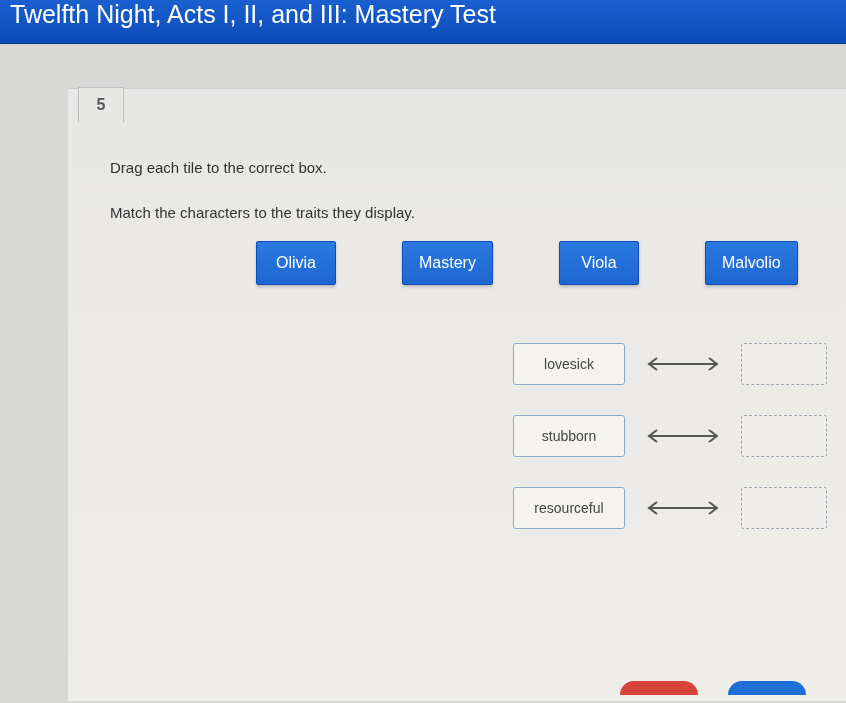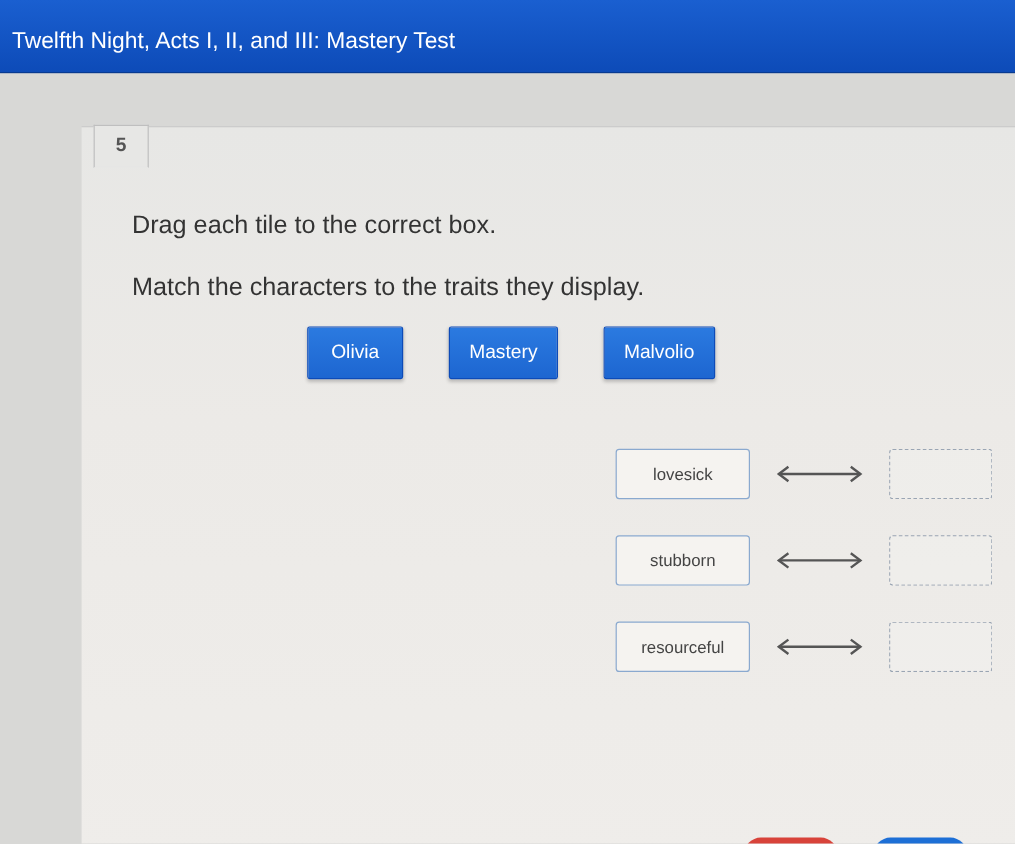--- a/index.html
+++ b/index.html
@@ -1,22 +1,22 @@
 <!DOCTYPE html>
 <html><head>
   <meta charset="utf-8">
   <style>
     * { box-sizing: border-box; margin: 0; padding: 0; }
     html, body { width: 846px; height: 703px; overflow: hidden; font-family: Arial, Helvetica, sans-serif; }
     body { background: #d8d8d6; }
     .titlebar {
       background: linear-gradient(#1a5fd0, #0d4bb8);
       color: #fff;
-      padding: 24px 10px 14px 10px;
-      font-size: 19px;
+      padding: 0 10px 14px 10px;
+      font-size: 25px;
       font-weight: 400;
       border-bottom: 1px solid #083a90;
     }
     .stage {
       position: relative;
       width: 846px;
       height: 657px;
     }
     .card {
       position: absolute;
@@ -37,26 +37,26 @@
       background: #e7e7e5;
       border: 1px solid #bfbfbf;
       border-bottom: 1px solid #e7e7e5;
       display: flex;
       align-items: center;
       justify-content: center;
       color: #555;
       font-weight: 700;
       font-size: 16px;
     }
-    .instructions { padding: 70px 0 0 42px; color: #333; font-size: 21px; }
+    .instructions { padding: 70px 0 0 42px; color: #333; font-size: 15px; }
     .instructions .line1 { margin-bottom: 28px; }
     .instructions .line2 { margin-bottom: 20px; }
     .tiles-row {
       display: flex;
-      gap: 38px;
+      gap: 66px;
       padding-left: 188px;
     }
     .tile {
       min-width: 80px;
       height: 44px;
       padding: 0 16px;
       background: linear-gradient(#2b7ae0, #1d66d1);
       border: 1px solid #0d4bb8;
       color: #fff;
       font-size: 16px;
@@ -128,20 +128,21 @@
     </div>
 
     <div class="instructions">
       <div class="line1">Drag each tile to the correct box.</div>
       <div class="line2">Match the characters to the traits they display.</div>
     </div>
 
     <div class="tiles-row">
       <div class="tile">Olivia</div>
       <div class="tile">Mastery</div>
+      <div class="tile">Viola</div>
       <div class="tile">Malvolio</div>
     </div>
 
     <div class="match-area">
 
       <div class="match-row">
         <div class="trait-box">lovesick</div>
         <div class="arrow-wrap">
           <svg width="80" height="16" viewBox="0 0 80 16">
             <line x1="6" y1="8" x2="74" y2="8" stroke="#555" stroke-width="2"></line>

